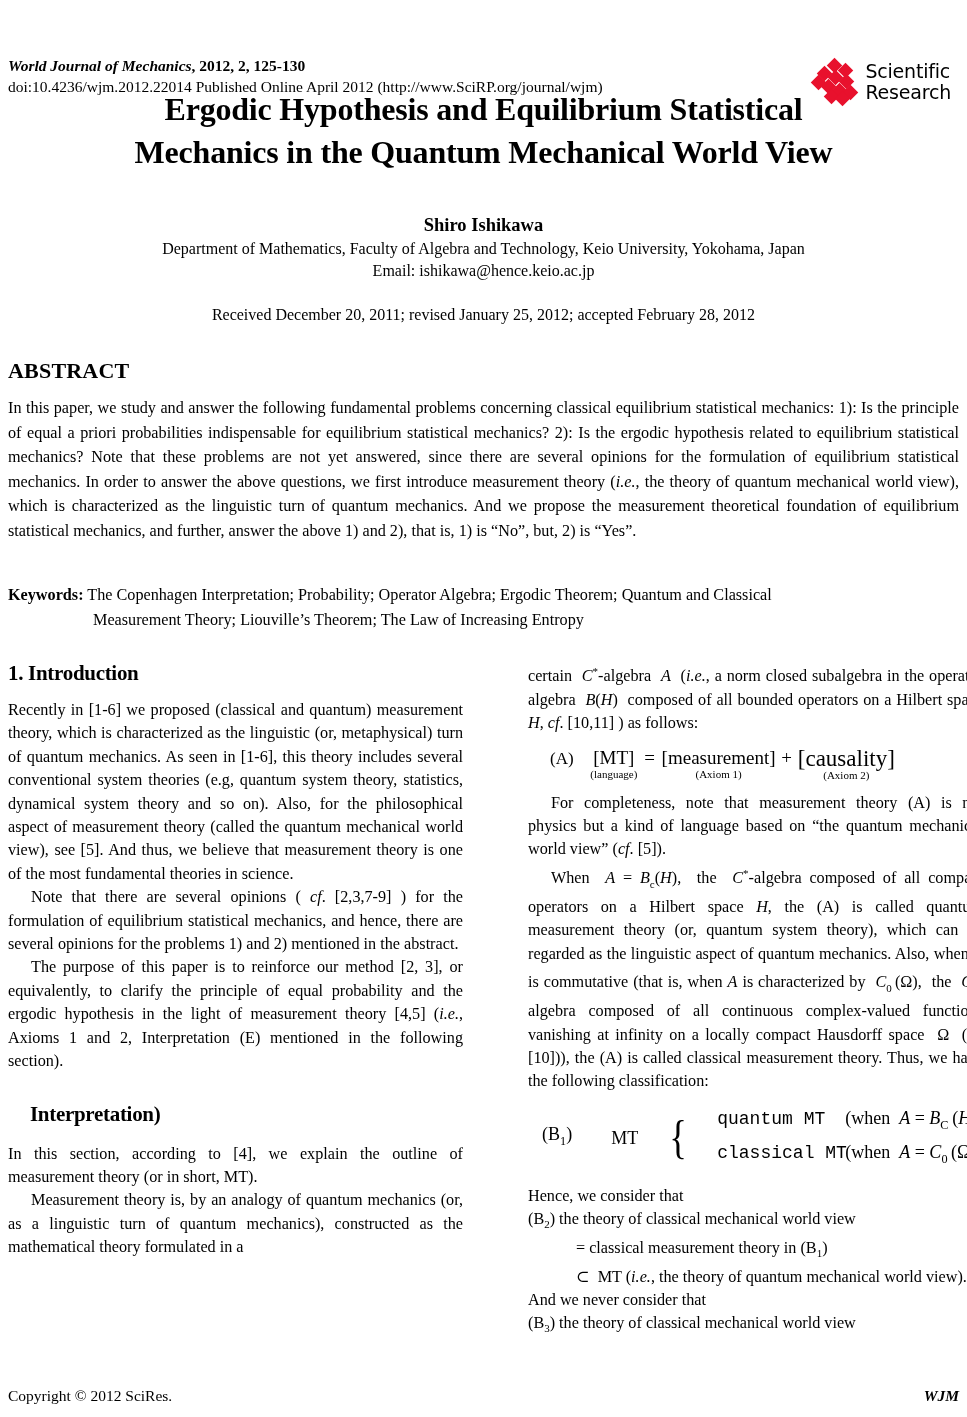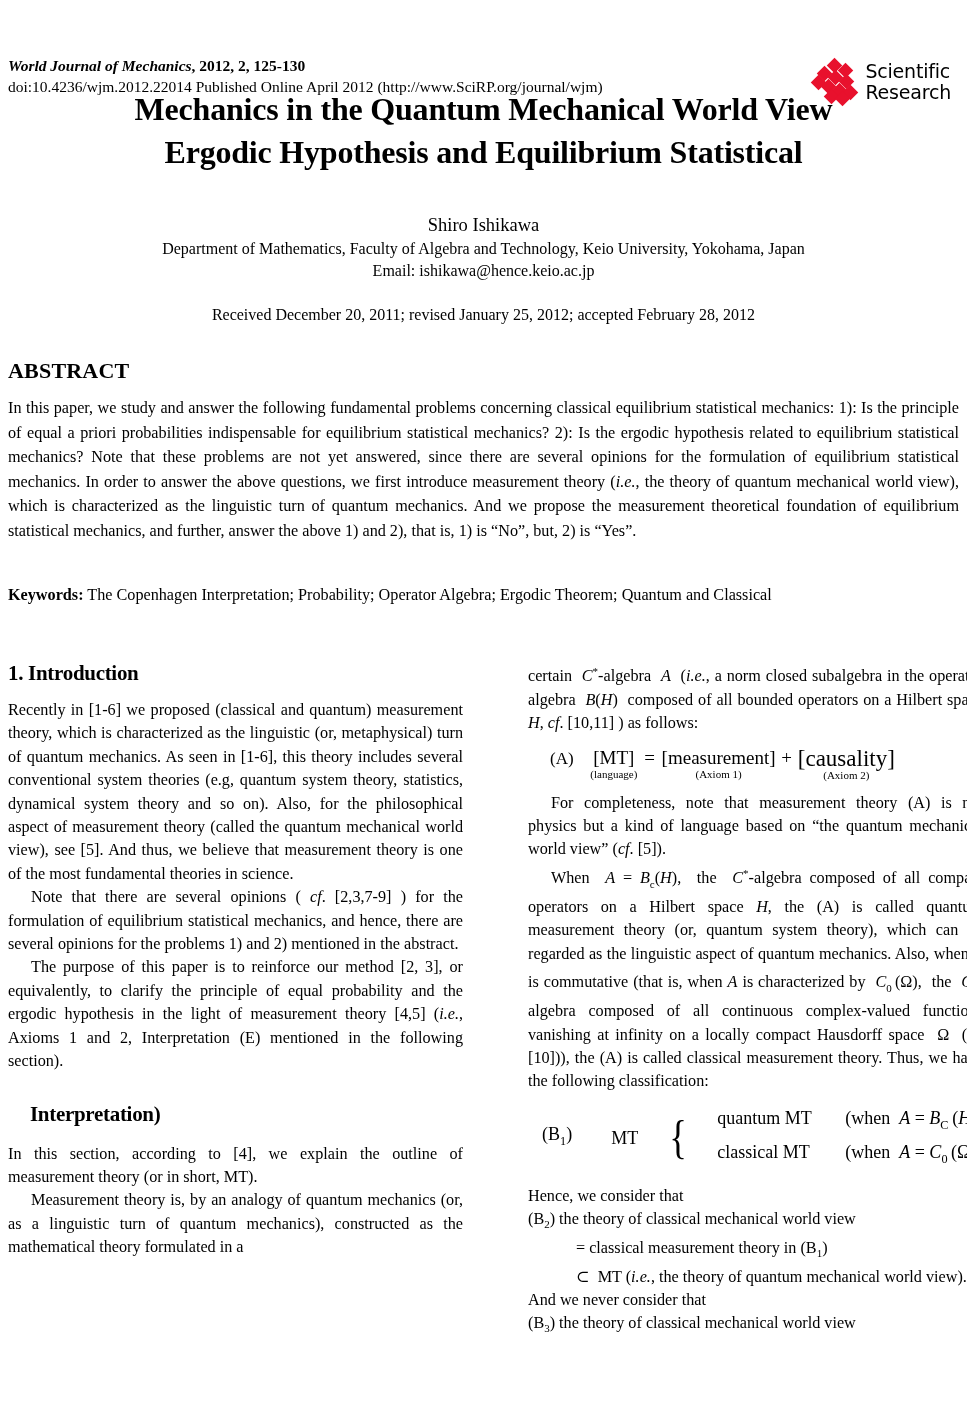--- a/index.html
+++ b/index.html
@@ -107,21 +107,21 @@
   .authorblock {
     position: absolute;
     top: 213px;
     left: 60px;
     width: 847px;
     text-align: center;
   }
   .author-name {
     font-size: 18.5px;
     line-height: 25px;
-    font-weight: normal;
+    font-weight: bold;
   }
   .affiliation, .email {
     font-size: 16px;
     line-height: 22px;
   }
   .dates {
     font-size: 16px;
     line-height: 22px;
     margin-top: 22px;
   }
@@ -236,21 +236,21 @@
     transform: scaleX(0.8);
     display: inline-block;
     padding: 0 1px 0 0;
   }
   .eq-b1 .rows { display: inline-block; }
   .eq-b1 .rows div {
     line-height: 28px;
     white-space: nowrap;
     font-size: 18px;
   }
-  .eq-b1 .rows .w1 { display: inline-block; width: 128px; }
+  .eq-b1 .rows .w1 { display: inline-block; width: 128px; font-family: Liberation Mono, monospace; }
 
   .blist { margin: 0; }
   .blist .ind1 { display: block; padding-left: 48px; text-indent: 0; }
   .blist .ind2 { display: block; padding-left: 48px; text-indent: 0; }
   .blist p { margin: 0; text-indent: 0; }
 
   
   .footer {
     position: absolute;
     left: 8px;
@@ -291,37 +291,38 @@
         <i style="left:24px; top:33px;"></i>
       </span>
       <span class="logo-text">
         <span>Scientific</span><br>
         <span>Research</span>
       </span>
     </div>
   </div>
 
   <div class="title">
+    <span class="ln">Ergodic Hypothesis and Equilibrium Statistical</span>
     <span class="ln">Mechanics in the Quantum Mechanical World View</span>
-    <span class="ln">Ergodic Hypothesis and Equilibrium Statistical</span>
   </div>
 
   <div class="authorblock">
     <div class="author-name">Shiro Ishikawa</div>
     <div class="affiliation">Department of Mathematics, Faculty of Algebra and Technology, Keio University, Yokohama, Japan</div>
     <div class="email">Email: ishikawa@hence.keio.ac.jp</div>
     <div class="dates">Received December 20, 2011; revised January 25, 2012; accepted February 28, 2012</div>
   </div>
 
   <div class="abstract-head">ABSTRACT</div>
   <div class="abstract-body">In this paper, we study and answer the following fundamental problems concerning classical equilibrium statistical mechanics: 1): Is the principle of equal a priori probabilities indispensable for equilibrium statistical mechanics? 2): Is the ergodic hypothesis related to equilibrium statistical mechanics? Note that these problems are not yet answered, since there are several opinions for the formulation of equilibrium statistical mechanics. In order to answer the above questions, we first introduce measurement theory (<i>i.e.</i>, the theory of quantum mechanical world view), which is characterized as the linguistic turn of quantum mechanics. And we propose the measurement theoretical foundation of equilibrium statistical mechanics, and further, answer the above 1) and 2), that is, 1) is “No”, but, 2) is “Yes”.</div>
 
   <div class="keywords">
     <b>Keywords:</b>
     <span>The Copenhagen Interpretation; Probability; Operator Algebra; Ergodic Theorem; Quantum and Classical</span>
+    <span class="kw-line2">Measurement Theory; Liouville’s Theorem; The Law of Increasing Entropy</span>
   </div>
 
   <div class="col col-left">
     <h2 class="sec">1. Introduction</h2>
 
     <p class="para noindent">Recently in [1-6] we proposed (classical and quantum) measurement theory, which is characterized as the linguistic (or, metaphysical) turn of quantum mechanics. As seen in [1-6], this theory includes several conventional system theories (e.g, quantum system theory, statistics, dynamical system theory and so on). Also, for the philosophical aspect of measurement theory (called the quantum mechanical world view), see [5]. And thus, we believe that measurement theory is one of the most fundamental theories in science.</p>
 
     <p class="para">Note that there are several opinions ( <i>cf</i>. [2,3,7-9] ) for the formulation of equilibrium statistical mechanics, and hence, there are several opinions for the problems 1) and 2) mentioned in the abstract.</p>
 
     <p class="para">The purpose of this paper is to reinforce our method [2, 3], or equivalently, to clarify the principle of equal probability and the ergodic hypothesis in the light of measurement theory [4,5] (<i>i.e.</i>, Axioms 1 and 2, Interpretation (E) mentioned in the following section).</p>
@@ -365,14 +366,18 @@
     <div class="blist">
       <p>Hence, we consider that</p>
       <p>(B<span class="sub">2</span>) the theory of classical mechanical world view</p>
       <p class="ind1">= classical measurement theory in (B<span class="sub">1</span>)</p>
       <p class="ind2" style="text-align:justify;">⊂&nbsp; MT (<i>i.e.</i>, the theory of quantum mechanical world view).</p>
       <p>And we never consider that</p>
       <p>(B<span class="sub">3</span>) the theory of classical mechanical world view</p>
     </div>
   </div>
 
+  <div class="footer">
+    <span>Copyright © 2012 SciRes.</span>
+    <span class="wjm">WJM</span>
+  </div>
 
 </div>
 
 </body></html>

